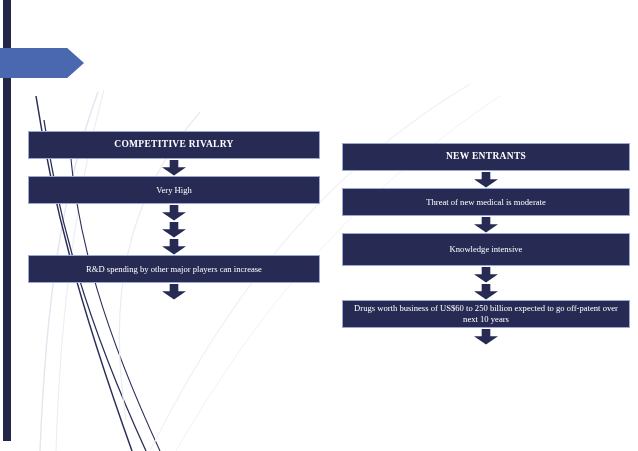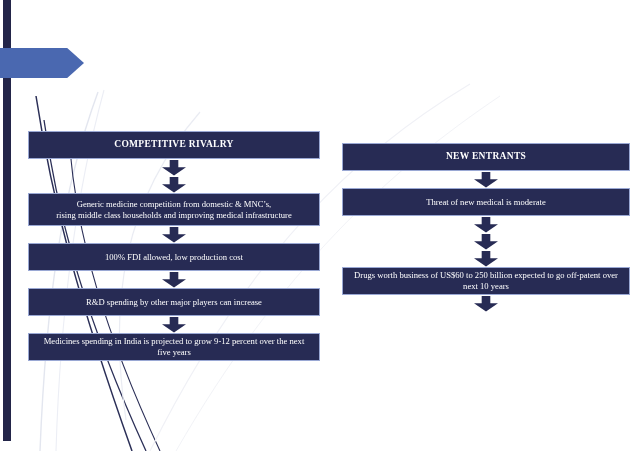--- a/index.html
+++ b/index.html
@@ -140,53 +140,46 @@
     <div class="column left">
 
       <div class="node title h-1">
         <span class="node-text">COMPETITIVE RIVALRY</span>
       </div>
 
       <div class="connector">
         <div class="arrow-down"></div>
       </div>
 
-
-      <div class="connector">
-        <div class="arrow-down"></div>
-      </div>
-
-      <div class="node body h-2">
-        <span class="node-text">Generic medicine competition from domestic &amp; MNC’s,
-rising middle class households and improving medical infrastructure</span>
-      </div>
-
-      <div class="connector">
-        <div class="arrow-down"></div>
-      </div>
-
-      <div class="node body h-1">
-        <span class="node-text">100% FDI allowed, low production cost</span>
-      </div>
+      <div class="node body h-1">
+        <span class="node-text">Very  High</span>
+      </div>
+
+      <div class="connector">
+        <div class="arrow-down"></div>
+      </div>
+
+
+      <div class="connector">
+        <div class="arrow-down"></div>
+      </div>
+
 
       <div class="connector">
         <div class="arrow-down"></div>
       </div>
 
       <div class="node body h-1">
         <span class="node-text">R&amp;D spending by other major players can increase</span>
       </div>
 
       <div class="connector">
         <div class="arrow-down"></div>
       </div>
 
-      <div class="node body h-1">
-        <span class="node-text">Medicines spending in India is projected to grow 9-12 percent over the next five years</span>
-      </div>
 
     </div>
 
     <div class="column right">
 
       <div class="node title h-1">
         <span class="node-text">NEW ENTRANTS</span>
       </div>
 
       <div class="connector">
@@ -194,20 +187,23 @@
       </div>
 
       <div class="node body h-1">
         <span class="node-text">Threat of new medical is moderate</span>
       </div>
 
       <div class="connector">
         <div class="arrow-down"></div>
       </div>
 
+      <div class="node body h-2">
+        <span class="node-text">Knowledge intensive</span>
+      </div>
 
       <div class="connector">
         <div class="arrow-down"></div>
       </div>
 
 
       <div class="connector">
         <div class="arrow-down"></div>
       </div>
 

